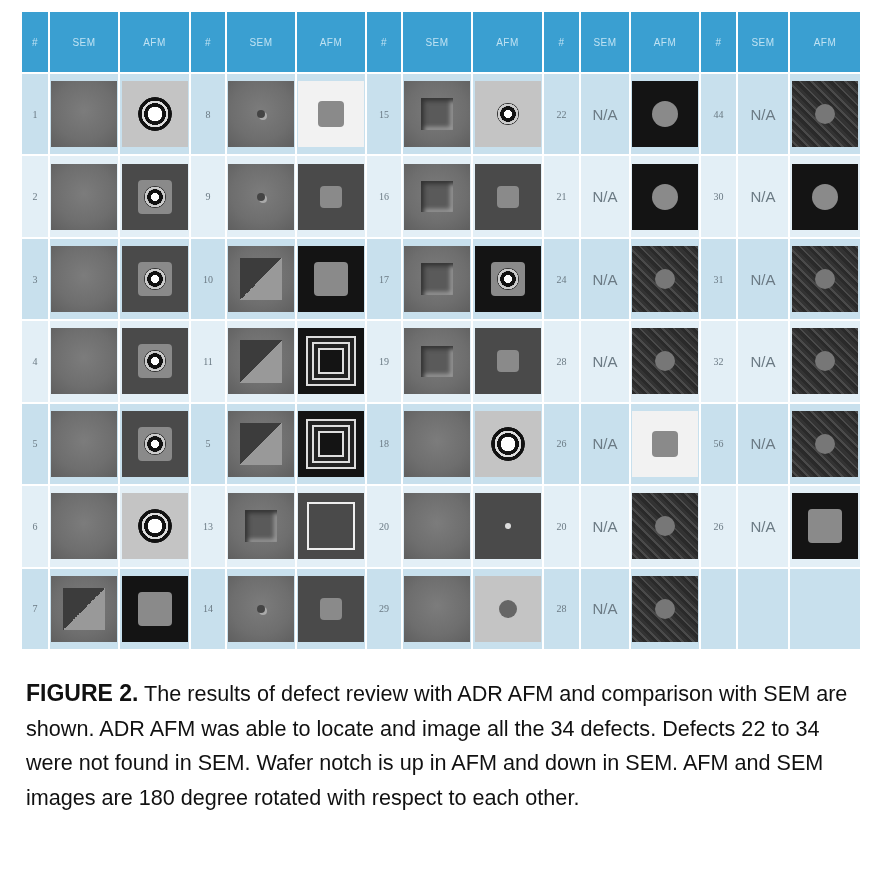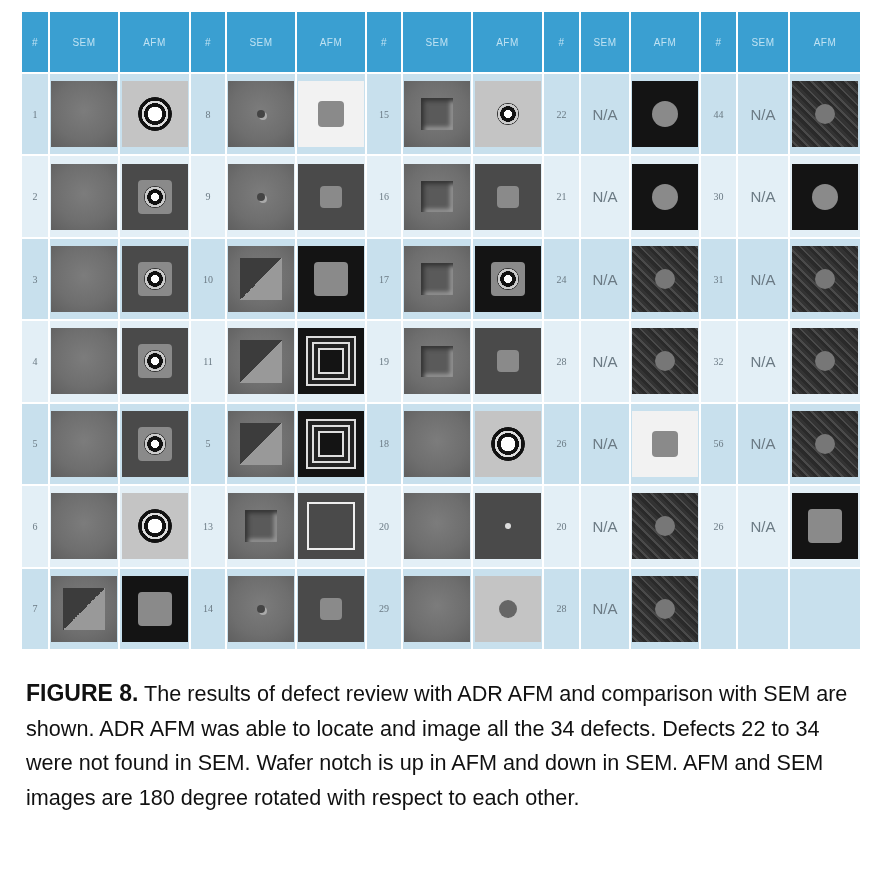--- a/index.html
+++ b/index.html
@@ -374,13 +374,13 @@
             </div>
           </td>
           <td class="num"></td>
           <td></td>
           <td></td>
         </tr>
       </tbody>
   </table>
 </div>
 
-<div id="caption"><span class="label">FIGURE 8.</span><span> The results of defect review with ADR AFM and comparison with SEM are shown. ADR AFM was able to locate and image all the 34 defects. Defects 22 to 34 were not found in SEM. Wafer notch is up in AFM and down in SEM. AFM and SEM images are 180 degree rotated with respect to each other.</span></div>
+<div id="caption"><span class="label">FIGURE 2.</span><span> The results of defect review with ADR AFM and comparison with SEM are shown. ADR AFM was able to locate and image all the 34 defects. Defects 22 to 34 were not found in SEM. Wafer notch is up in AFM and down in SEM. AFM and SEM images are 180 degree rotated with respect to each other.</span></div>
 
 </body></html>

